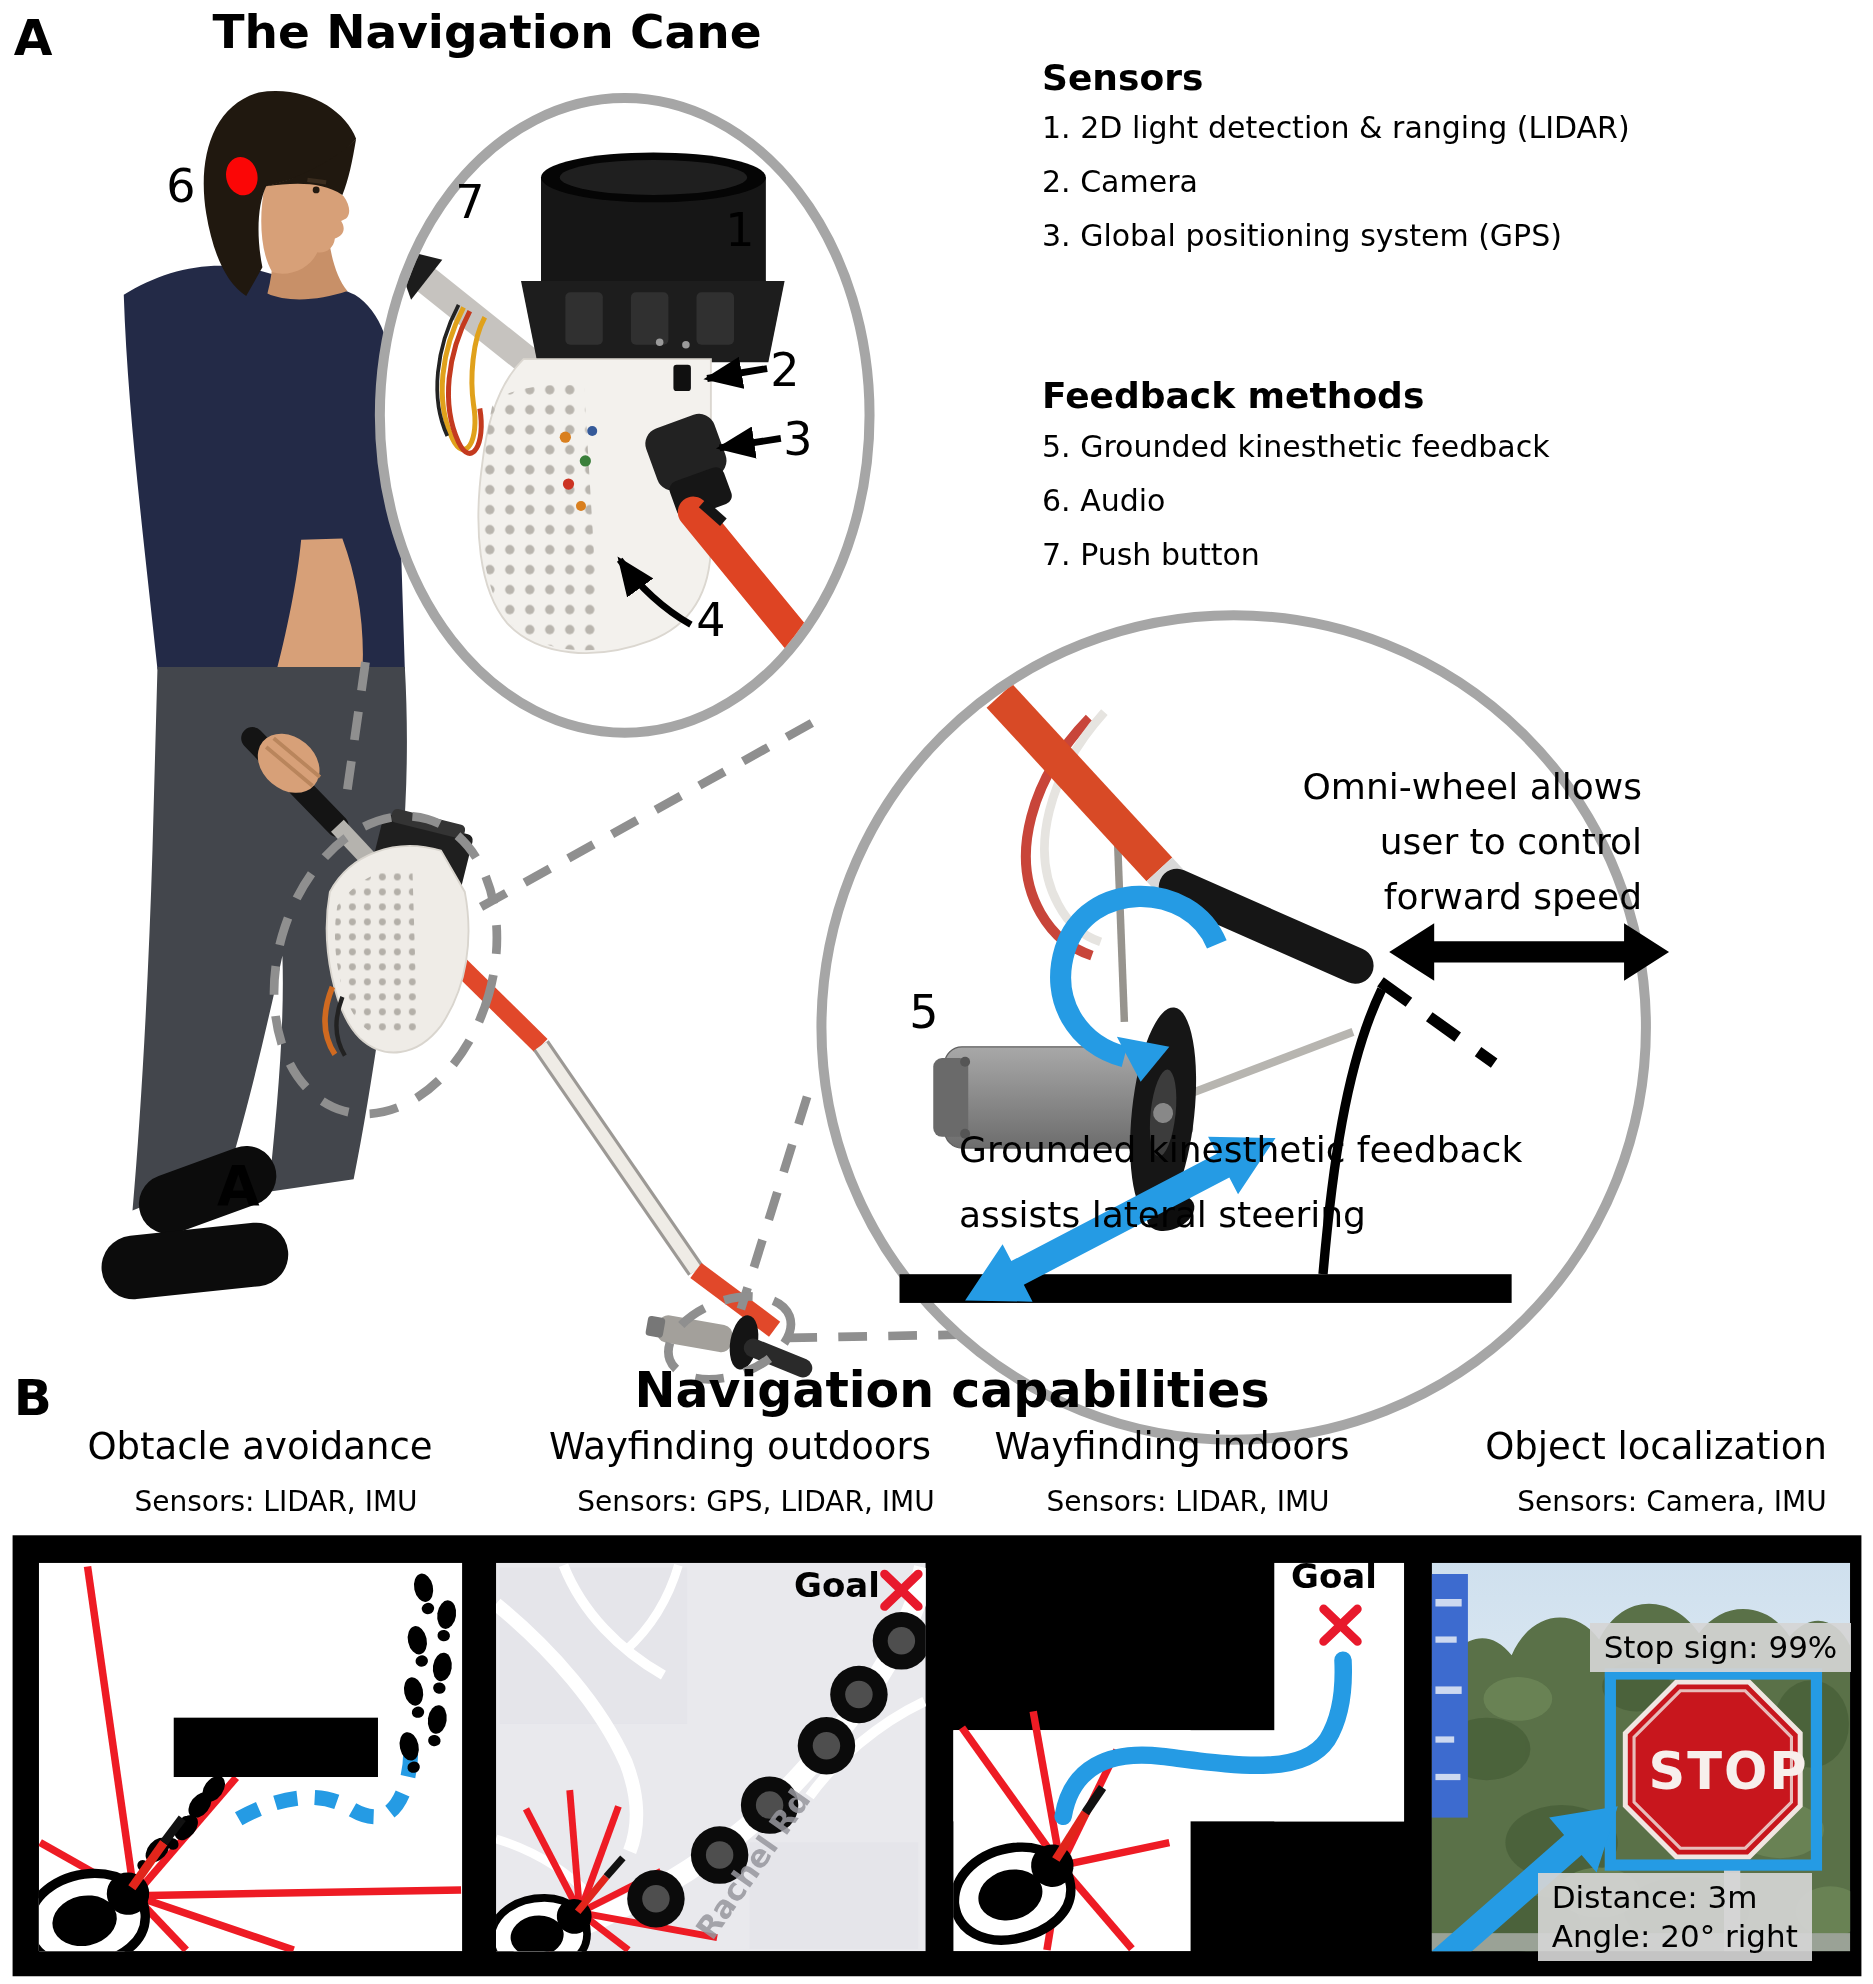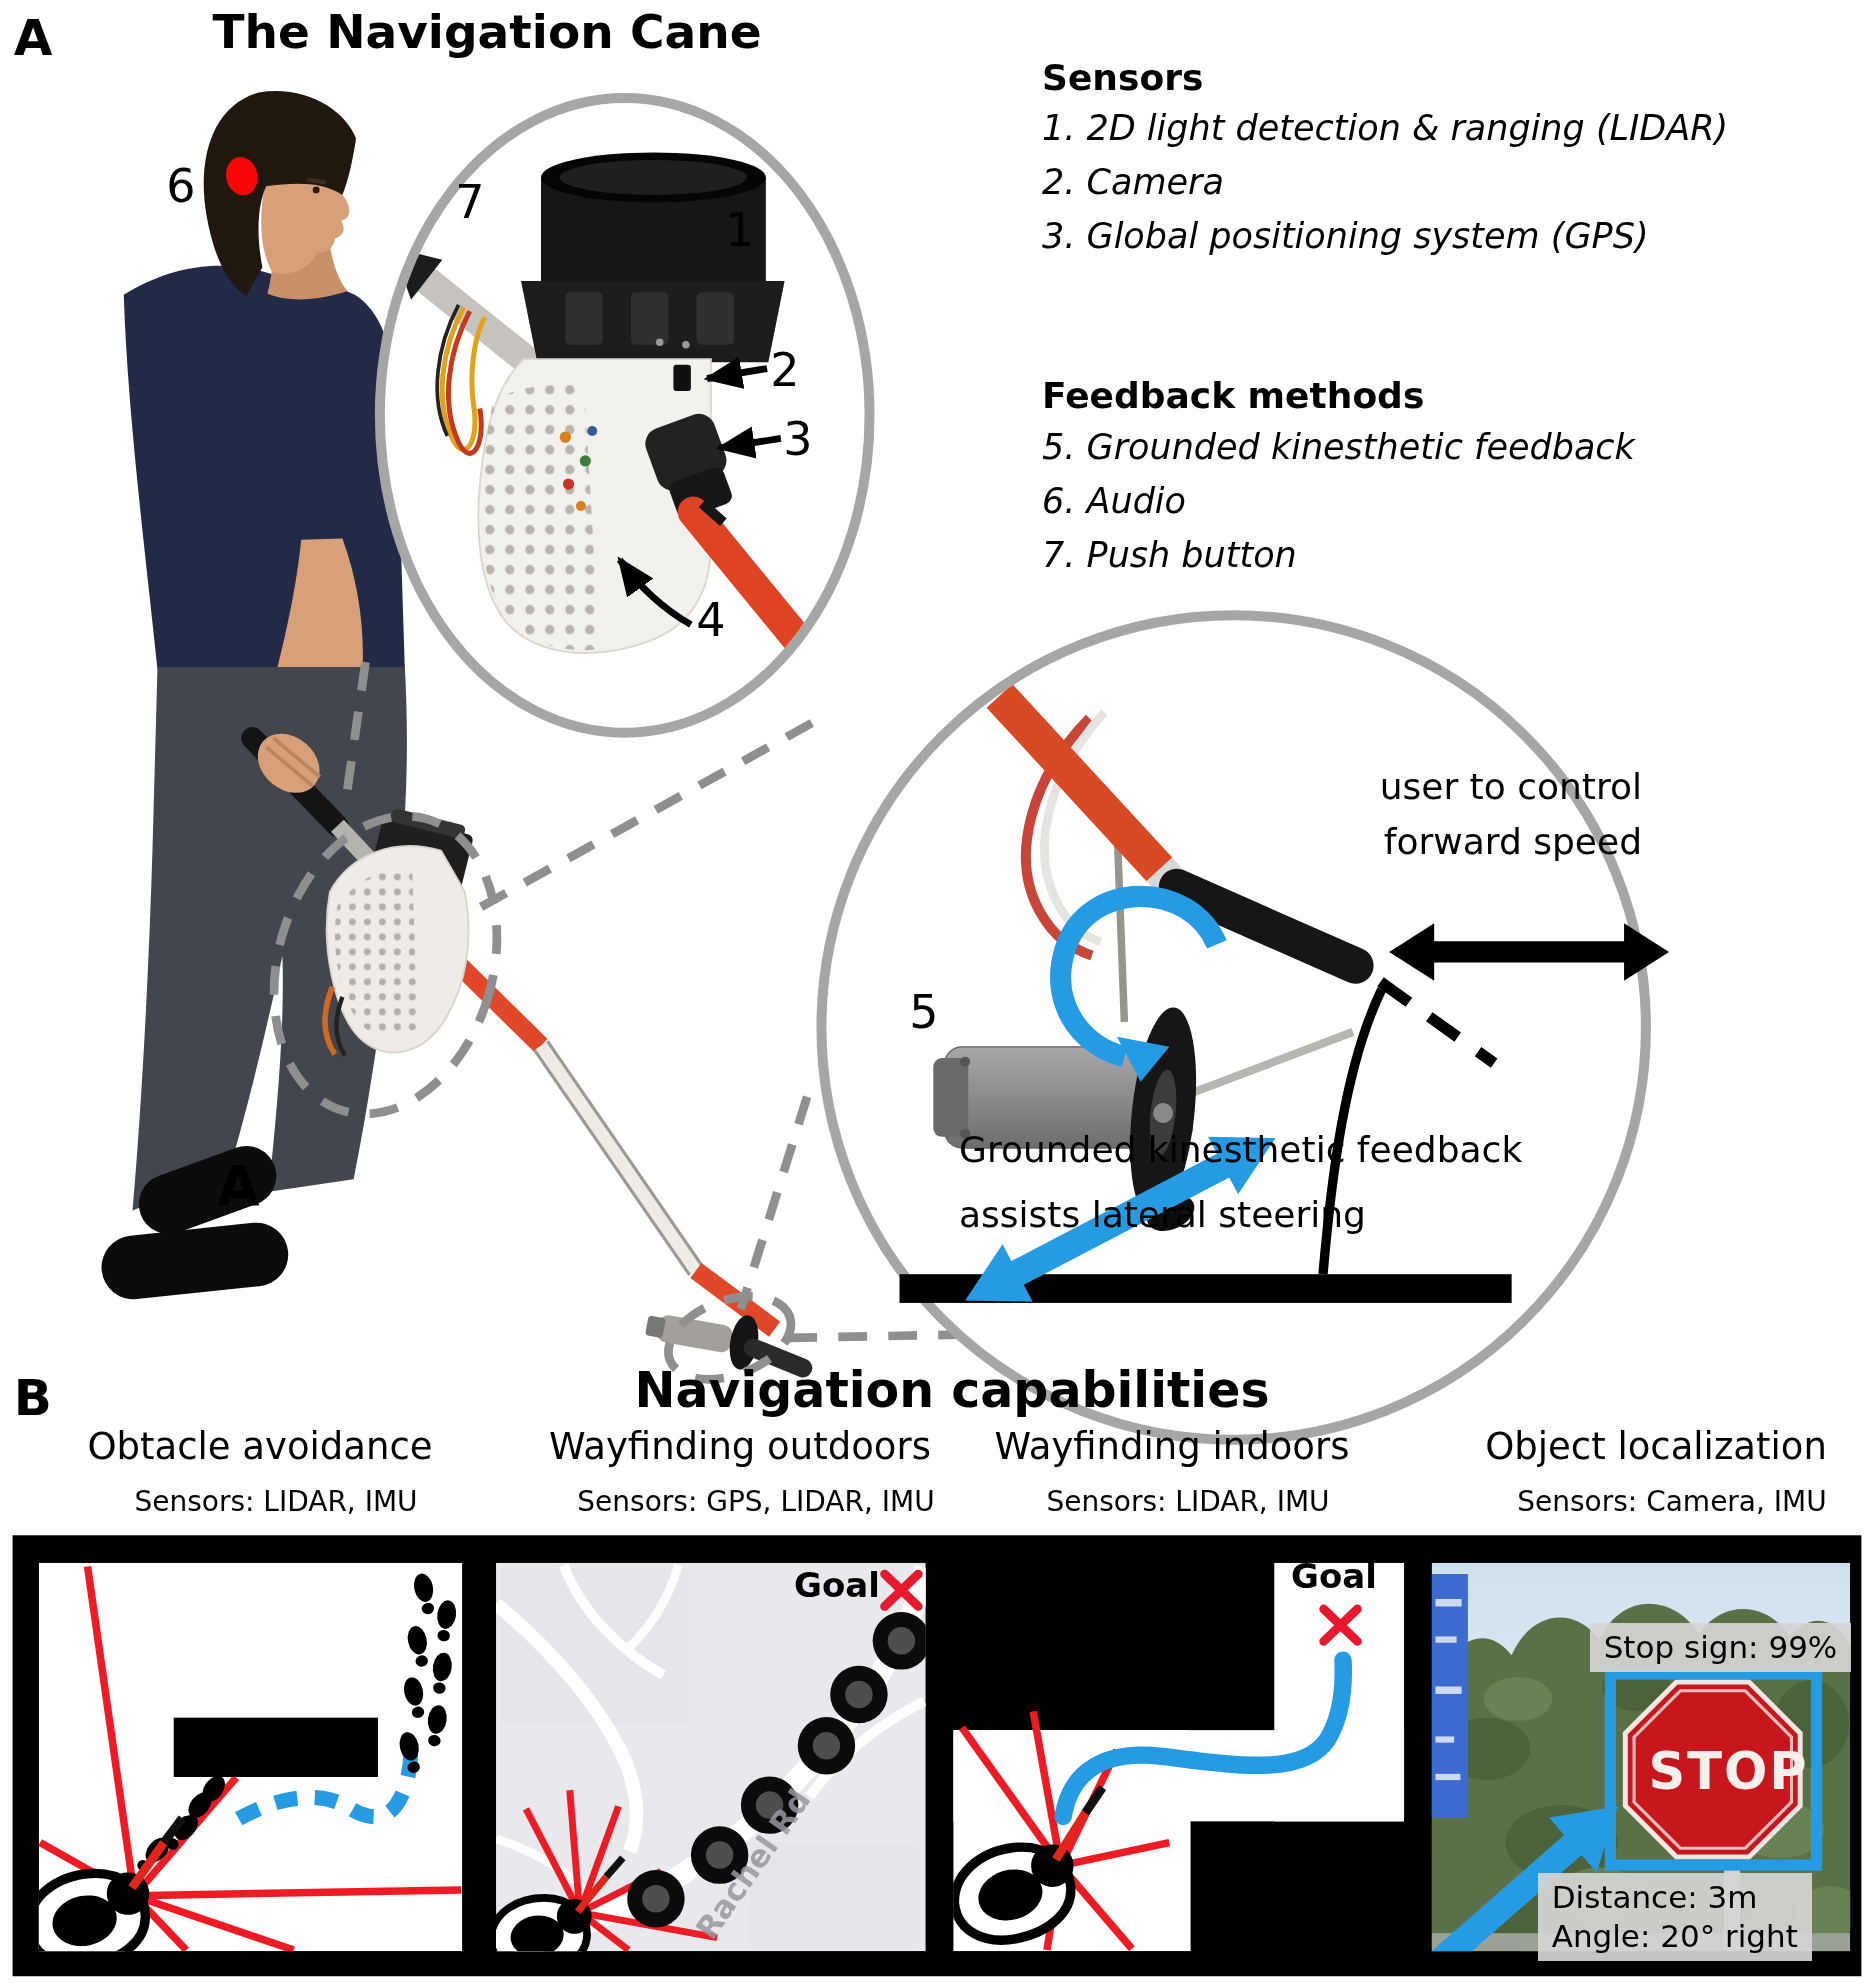--- a/index.html
+++ b/index.html
@@ -7,21 +7,21 @@
     width:1874px;height:1985px;background:#ffffff;position:relative;overflow:hidden;
     font-family:"DejaVu Sans","Liberation Sans",sans-serif;color:#000;
   }
   .abs{position:absolute;white-space:nowrap;}
   .ctr{transform:translate(-50%,-50%);}
   .ctrx{transform:translateX(-50%);}
   svg{position:absolute;left:0;top:0;}
   .panel-label{font-size:50px;font-weight:bold;}
   .fig-title{font-size:47px;font-weight:bold;}
   .list-head{font-size:36px;font-weight:bold;}
-  .list-item{font-size:35px;line-height:54px;font-style:italic;}
+  .list-item{font-size:30px;line-height:54px;}
   .callout-num{font-size:46px;}
   .inset-note{font-size:36px;line-height:55px;text-align:right;}
   .inset-cap{font-size:36px;}
   .b-title{font-size:49px;font-weight:bold;text-align:center;}
   .col-head{font-size:37px;}
   .col-sensors{font-size:28px;margin-left:16px;}
   .goal{font-size:34px;font-weight:bold;}
   .road-label{font-size:31px;color:#97979e;font-weight:bold;opacity:.85;}
   .photo-tag{font-size:31px;background:rgba(213,213,213,0.92);padding:5px 13.7px;line-height:39px;}
   .stop-txt{font-size:51px;font-weight:bold;color:#f7efec;letter-spacing:1.9px;padding-left:31px;}
@@ -382,20 +382,21 @@
 <div class="abs callout-num ctr" style="left:740px;top:230px;">1</div>
 <div class="abs callout-num ctr" style="left:785px;top:370px;">2</div>
 <div class="abs callout-num ctr" style="left:798px;top:439px;">3</div>
 <div class="abs callout-num ctr" style="left:711px;top:620px;">4</div>
 <div class="abs callout-num ctr" style="left:924px;top:1012px;">5</div>
 <div class="abs callout-num ctr" style="left:181px;top:186px;">6</div>
 <div class="abs callout-num ctr" style="left:470px;top:202px;">7</div>
 <div class="abs shoe-a" style="left:217px;top:1154px;">A</div>
 
 <div class="abs inset-note" style="right:232px;top:759px;">
+  <div>Omni-wheel allows</div>
   <div>user to control</div>
   <div>forward speed</div>
 </div>
 <div class="abs inset-cap" style="left:959px;top:1129px;">Grounded kinesthetic feedback</div>
 <div class="abs inset-cap" style="left:959px;top:1194px;">assists lateral steering</div>
 
 <div class="abs panel-label" style="left:13.7px;top:1369px;">B</div>
 <div class="abs b-title ctrx" style="left:952px;top:1362px;">Navigation capabilities</div>
 
 <div class="abs col-head ctrx" style="left:260px;top:1425px;">Obtacle avoidance</div>

